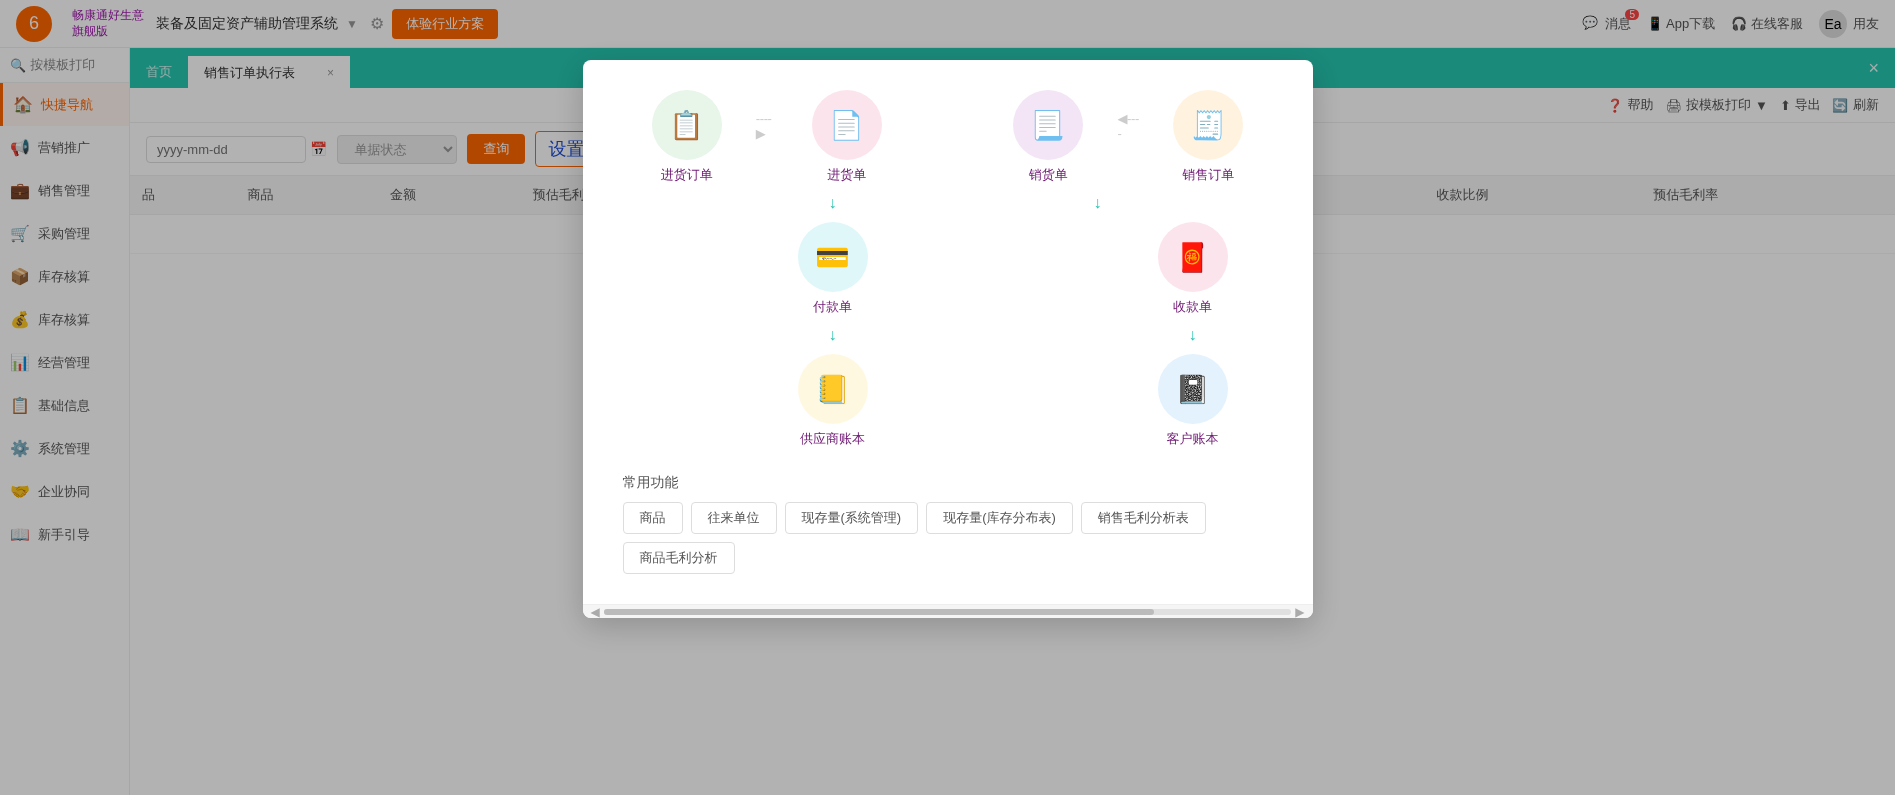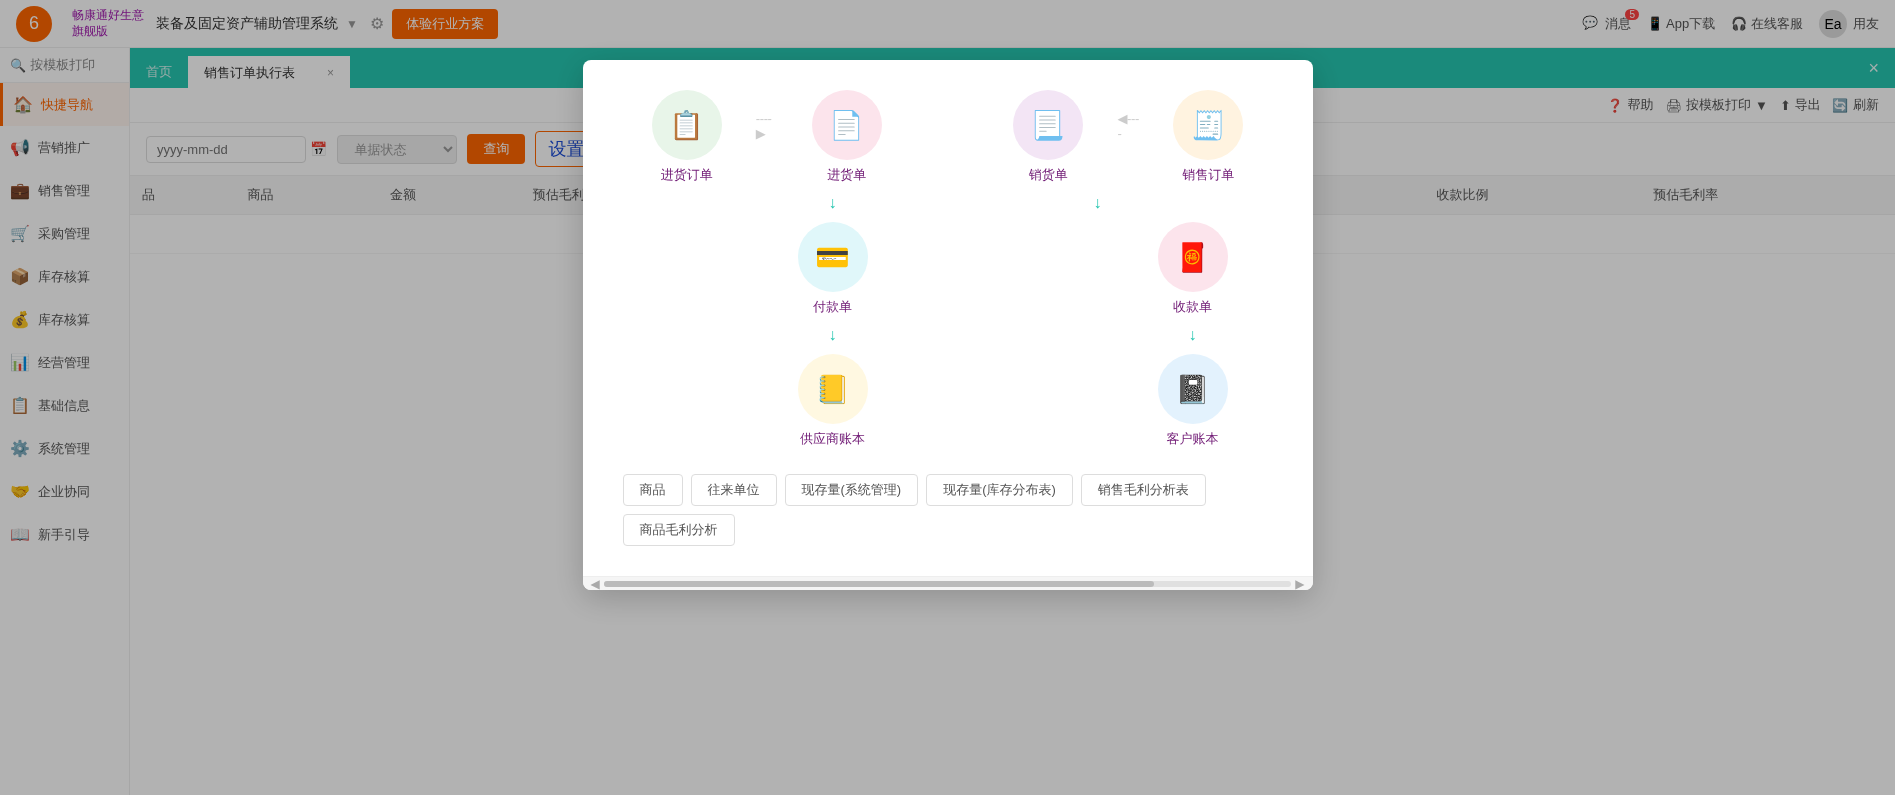--- a/index.html
+++ b/index.html
@@ -370,20 +370,21 @@
               <div class="flow-circle" style="background:#e3f2fd;">
                 <span style="font-size:28px;color:#26c6b0;">📓</span>
               </div>
               <div class="flow-label">客户账本</div>
             </div>
           </div>
 
         </div>
 
         <div class="common-functions">
+          <div class="common-title">常用功能</div>
           <div class="func-buttons">
             <button class="func-btn">商品</button>
             <button class="func-btn">往来单位</button>
             <button class="func-btn">现存量(系统管理)</button>
             <button class="func-btn">现存量(库存分布表)</button>
             <button class="func-btn">销售毛利分析表</button>
             <button class="func-btn">商品毛利分析</button>
           </div>
         </div>
       </div>

